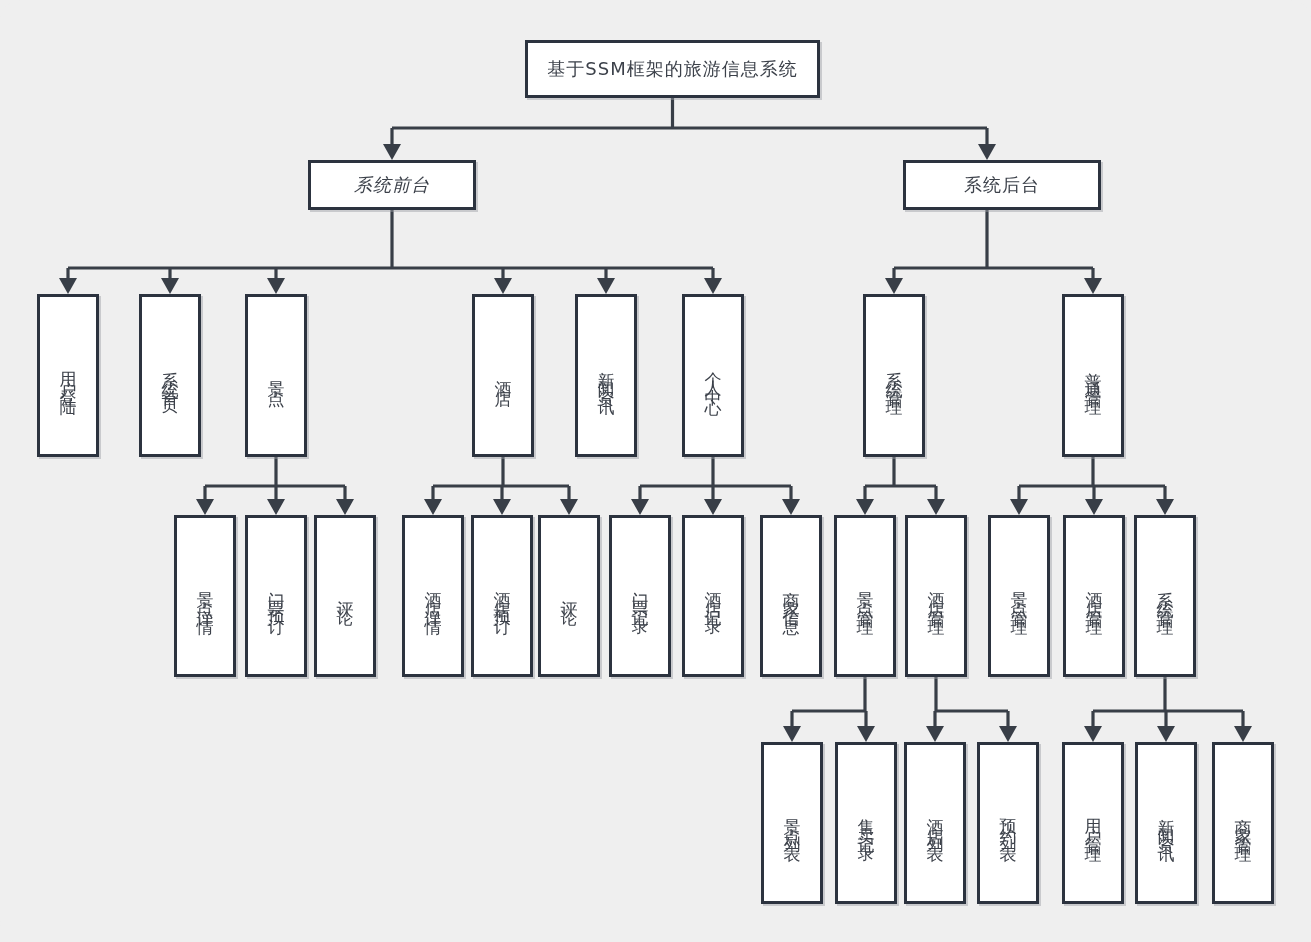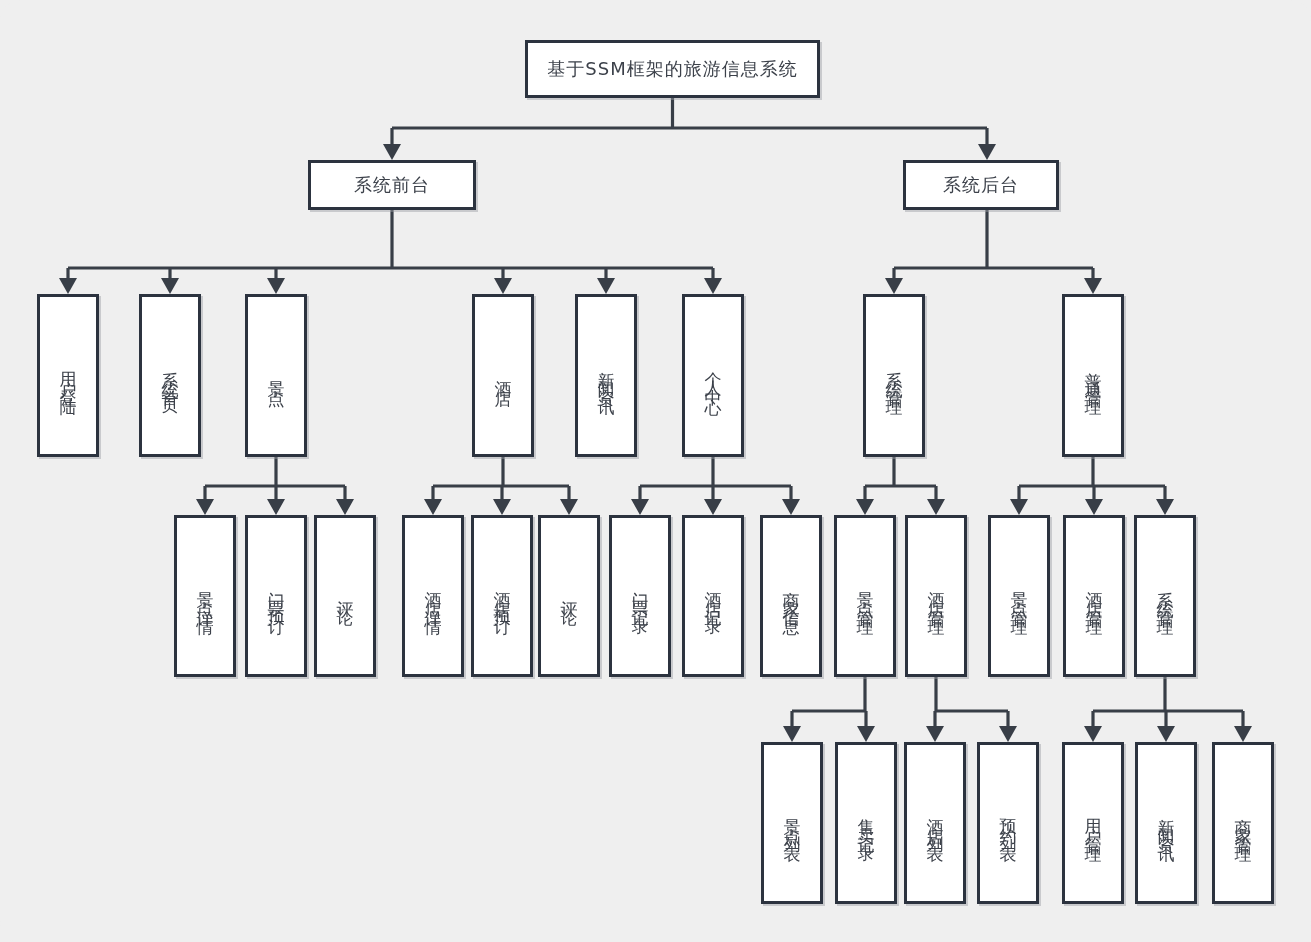--- a/index.html
+++ b/index.html
@@ -50,24 +50,24 @@
 
 <div class="stage">
   <svg id="connector-layer" width="1311" height="942">
       <path d="M672.5 98V128M392 128H987M392 128V147M987 128V147M392 210V268M68 268H713M68 268V281M170 268V281M276 268V281M503 268V281M606 268V281M713 268V281M987 210V268M894 268H1093M894 268V281M1093 268V281M276 457V486M205 486H345M205 486V502M276 486V502M345 486V502M503 457V486M433 486H569M433 486V502M502 486V502M569 486V502M713 457V486M640 486H791M640 486V502M713 486V502M791 486V502M894 457V486M865 486H936M865 486V502M936 486V502M1093 457V486M1019 486H1165M1019 486V502M1094 486V502M1165 486V502M865 677V711M792 711H866M792 711V729M866 711V729M936 677V711M935 711H1008M935 711V729M1008 711V729M1165 677V711M1093 711H1243M1093 711V729M1166 711V729M1243 711V729" fill="none" stroke="#383e47" stroke-width="3.2"></path>
       <path d="M383 144L401 144L392 160ZM978 144L996 144L987 160ZM59 278L77 278L68 294ZM161 278L179 278L170 294ZM267 278L285 278L276 294ZM494 278L512 278L503 294ZM597 278L615 278L606 294ZM704 278L722 278L713 294ZM885 278L903 278L894 294ZM1084 278L1102 278L1093 294ZM196 499L214 499L205 515ZM267 499L285 499L276 515ZM336 499L354 499L345 515ZM424 499L442 499L433 515ZM493 499L511 499L502 515ZM560 499L578 499L569 515ZM631 499L649 499L640 515ZM704 499L722 499L713 515ZM782 499L800 499L791 515ZM856 499L874 499L865 515ZM927 499L945 499L936 515ZM1010 499L1028 499L1019 515ZM1085 499L1103 499L1094 515ZM1156 499L1174 499L1165 515ZM783 726L801 726L792 742ZM857 726L875 726L866 742ZM926 726L944 726L935 742ZM999 726L1017 726L1008 742ZM1084 726L1102 726L1093 742ZM1157 726L1175 726L1166 742ZM1234 726L1252 726L1243 742Z" fill="#383e47" stroke="none"></path>
     </svg>
   <div id="nodes-layer">
       <div class="node horizontal" style="left: 525px; top: 40px; width: 295px; height: 58px;">
         <span class="label">基于SSM框架的旅游信息系统</span>
       </div>
-      <div class="node horizontal" style="left: 308px; top: 160px; width: 168px; height: 50px;">
+      <div class="node horizontal" style="left: 308px; top: 160px; width: 168px; height: 50px; font-style: italic;">
         <span class="label">系统前台</span>
       </div>
-      <div class="node horizontal" style="left: 903px; top: 160px; width: 156px; height: 50px;">
+      <div class="node horizontal" style="left: 903px; top: 160px; width: 198px; height: 50px;">
         <span class="label">系统后台</span>
       </div>
       <div class="node vertical" style="left: 37px; top: 294px; width: 62px; height: 163px;">
         <span class="label">用户登陆</span>
       </div>
       <div class="node vertical" style="left: 139px; top: 294px; width: 62px; height: 163px;">
         <span class="label">系统首页</span>
       </div>
       <div class="node vertical" style="left: 245px; top: 294px; width: 62px; height: 163px;">
         <span class="label">景点</span>

